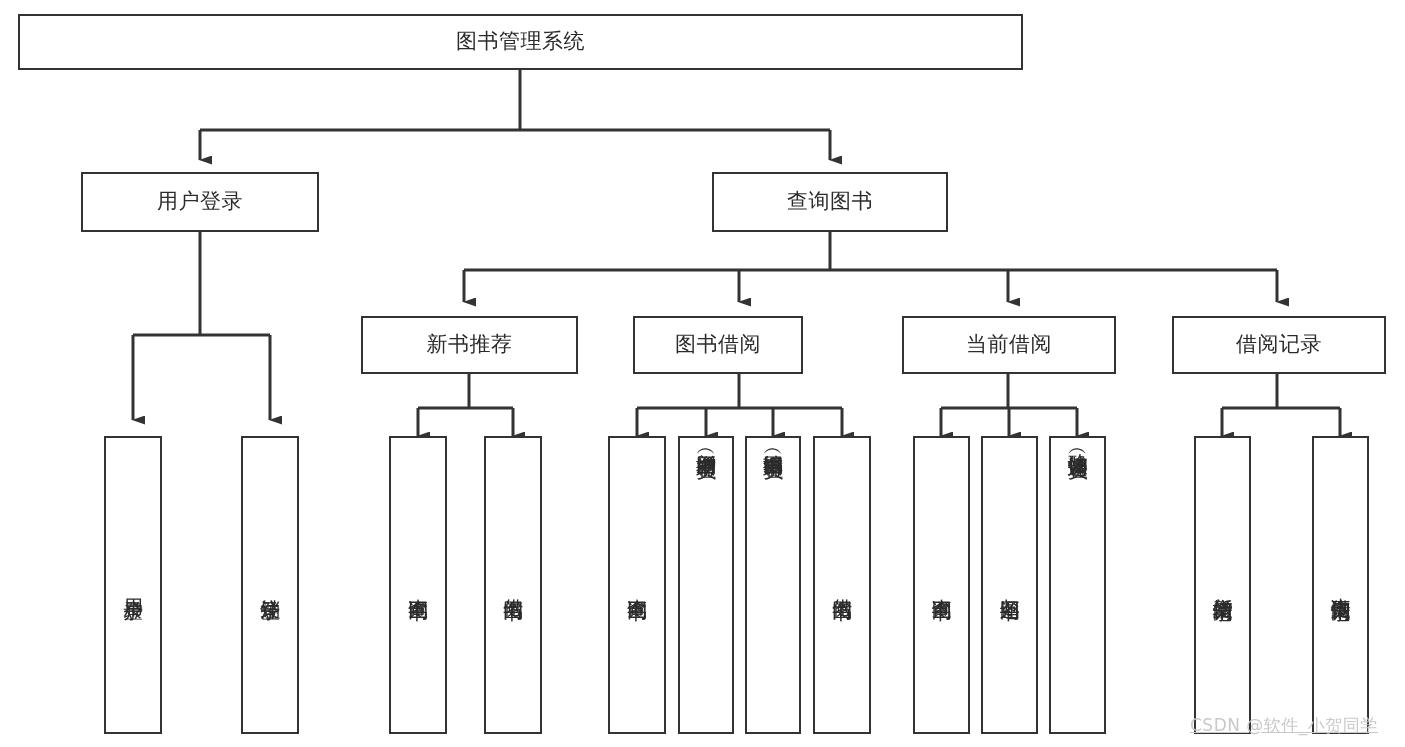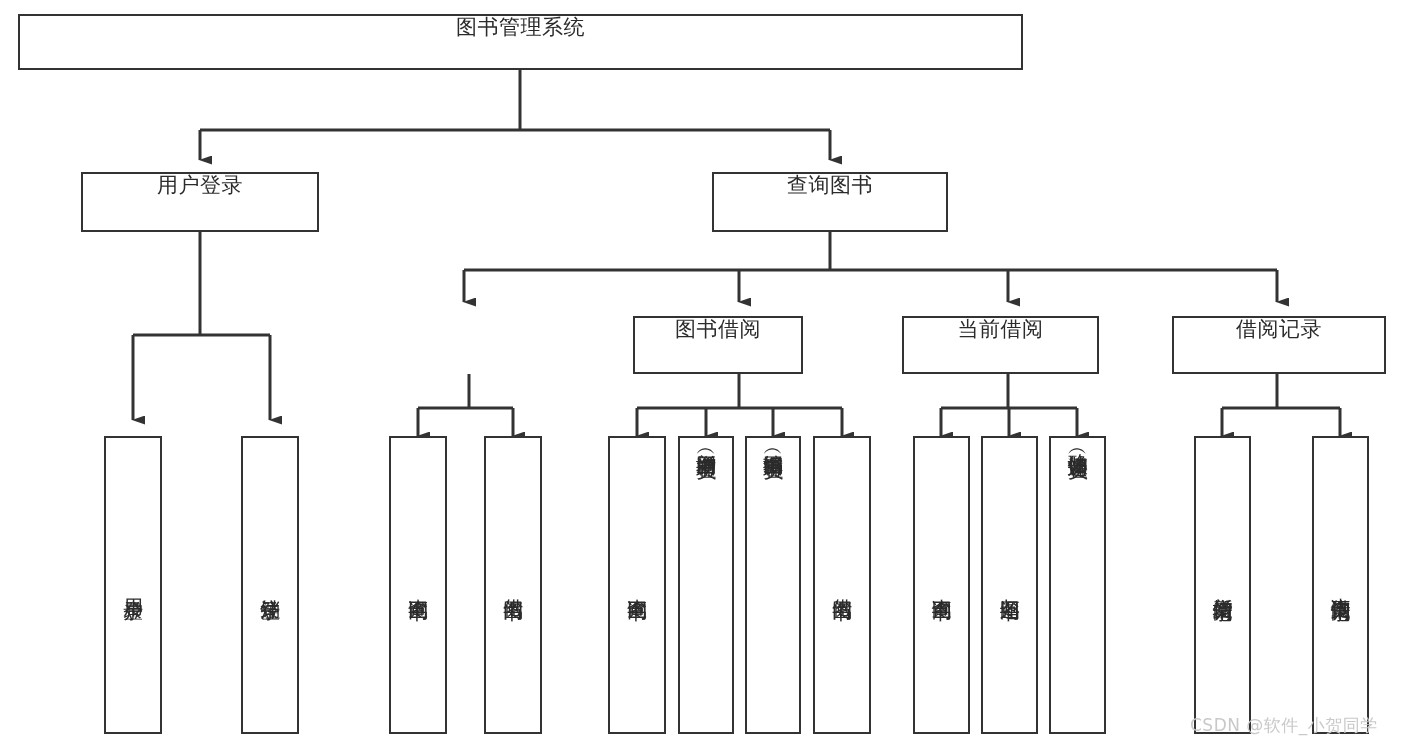--- a/index.html
+++ b/index.html
@@ -25,20 +25,21 @@
     width: 1405px;
     height: 747px;
     pointer-events: none;
   }
   .node {
     position: absolute;
     box-sizing: border-box;
     border: 2px solid #333333;
     background: #ffffff;
     display: flex;
+    align-items: center;
     justify-content: center;
     color: #2b2b2b;
     z-index: 2;
   }
   .node.h {
     font-size: 21px;
     letter-spacing: 0.5px;
     line-height: 1.1;
     text-align: center;
   }
@@ -128,24 +129,27 @@
     <span>图书管理系统</span>
   </div>
 
   <div class="node h" style="left:81px; top:172px; width:238px; height:60px;">
     <span>用户登录</span>
   </div>
   <div class="node h" style="left:712px; top:172px; width:236px; height:60px;">
     <span>查询图书</span>
   </div>
 
+  <div class="node h" style="left:361px; top:316px; width:217px; height:58px;">
+    <span>新书推荐</span>
+  </div>
   <div class="node h" style="left:633px; top:316px; width:170px; height:58px;">
     <span>图书借阅</span>
   </div>
-  <div class="node h" style="left:902px; top:316px; width:197px; height:58px;">
+  <div class="node h" style="left:902px; top:316px; width:214px; height:58px;">
     <span>当前借阅</span>
   </div>
   <div class="node h" style="left:1172px; top:316px; width:214px; height:58px;">
     <span>借阅记录</span>
   </div>
 
   <div class="node v center" style="left:104px; top:436px; width:58px; height:298px;">
     <span class="vtext">用户登录</span>
   </div>
   <div class="node v center" style="left:241px; top:436px; width:58px; height:298px;">
@@ -182,15 +186,15 @@
     <span class="vtext">确认归还（管理员）</span>
   </div>
 
   <div class="node v center" style="left:1194px; top:436px; width:57px; height:298px;">
     <span class="vtext">新增借阅记录</span>
   </div>
   <div class="node v center" style="left:1312px; top:436px; width:57px; height:298px;">
     <span class="vtext">查询借阅记录</span>
   </div>
 
-  <div class="watermark" style="left:1190px; top:714px;">CSDN @软件_小贺同学</div>
+  <div class="watermark" style="left:1190px; top:714px;text-decoration:underline;">CSDN @软件_小贺同学</div>
 
 </div>
 
 </body></html>

